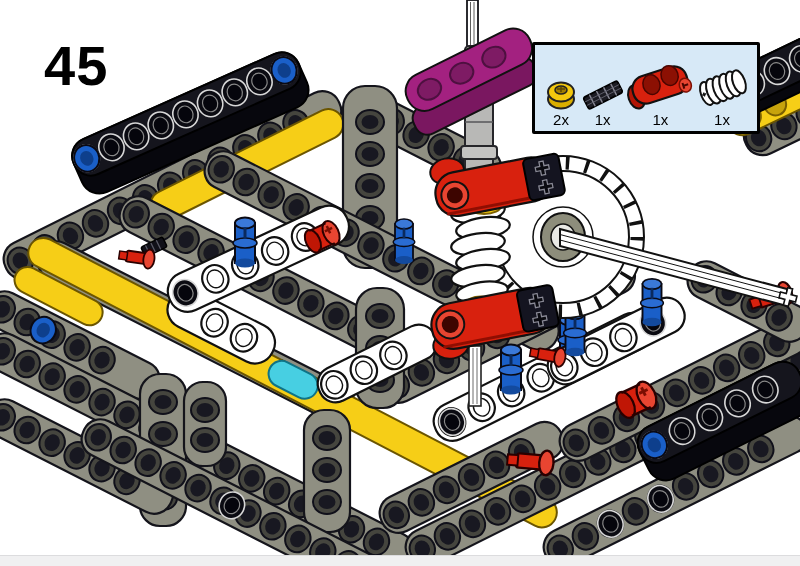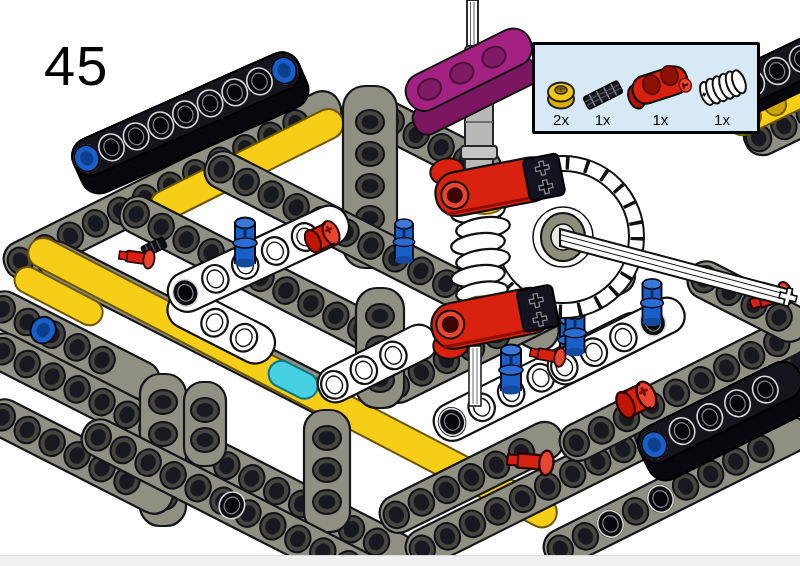--- a/index.html
+++ b/index.html
@@ -1,18 +1,18 @@
 <!DOCTYPE html>
 <html><head>
 <meta charset="utf-8">
 <style>
   html,body{margin:0;padding:0;background:#fff;}
   .page{position:relative;width:800px;height:566px;background:#ffffff;overflow:hidden;
         font-family:"Liberation Sans",sans-serif;}
-  .step-number{position:absolute;left:44px;top:38px;font-size:56px;font-weight:400;
+  .step-number{position:absolute;left:44px;top:38px;font-size:56px;font-weight:700;
         color:#000;letter-spacing:1px;line-height:1;}
   svg.scene{position:absolute;left:0;top:0;}
   .bg{fill:#8f8f82;stroke:#14141b;stroke-width:2.2;}
   .bk{fill:#15151d;stroke:#000;stroke-width:2;}
   .yl{fill:#f6ce17;stroke:#6b5500;stroke-width:2;}
   .wh{fill:#ffffff;stroke:#111;stroke-width:2.2;}
   .mg{fill:#a32180;stroke:#111;stroke-width:2;}
   .parts-box{position:absolute;left:532px;top:42px;width:228px;height:92px;
         background:#d7e9f7;border:3px solid #000;border-radius:2px;box-sizing:border-box;
         display:flex;align-items:flex-end;justify-content:space-between;padding:2px 8px 3px 8px;}

